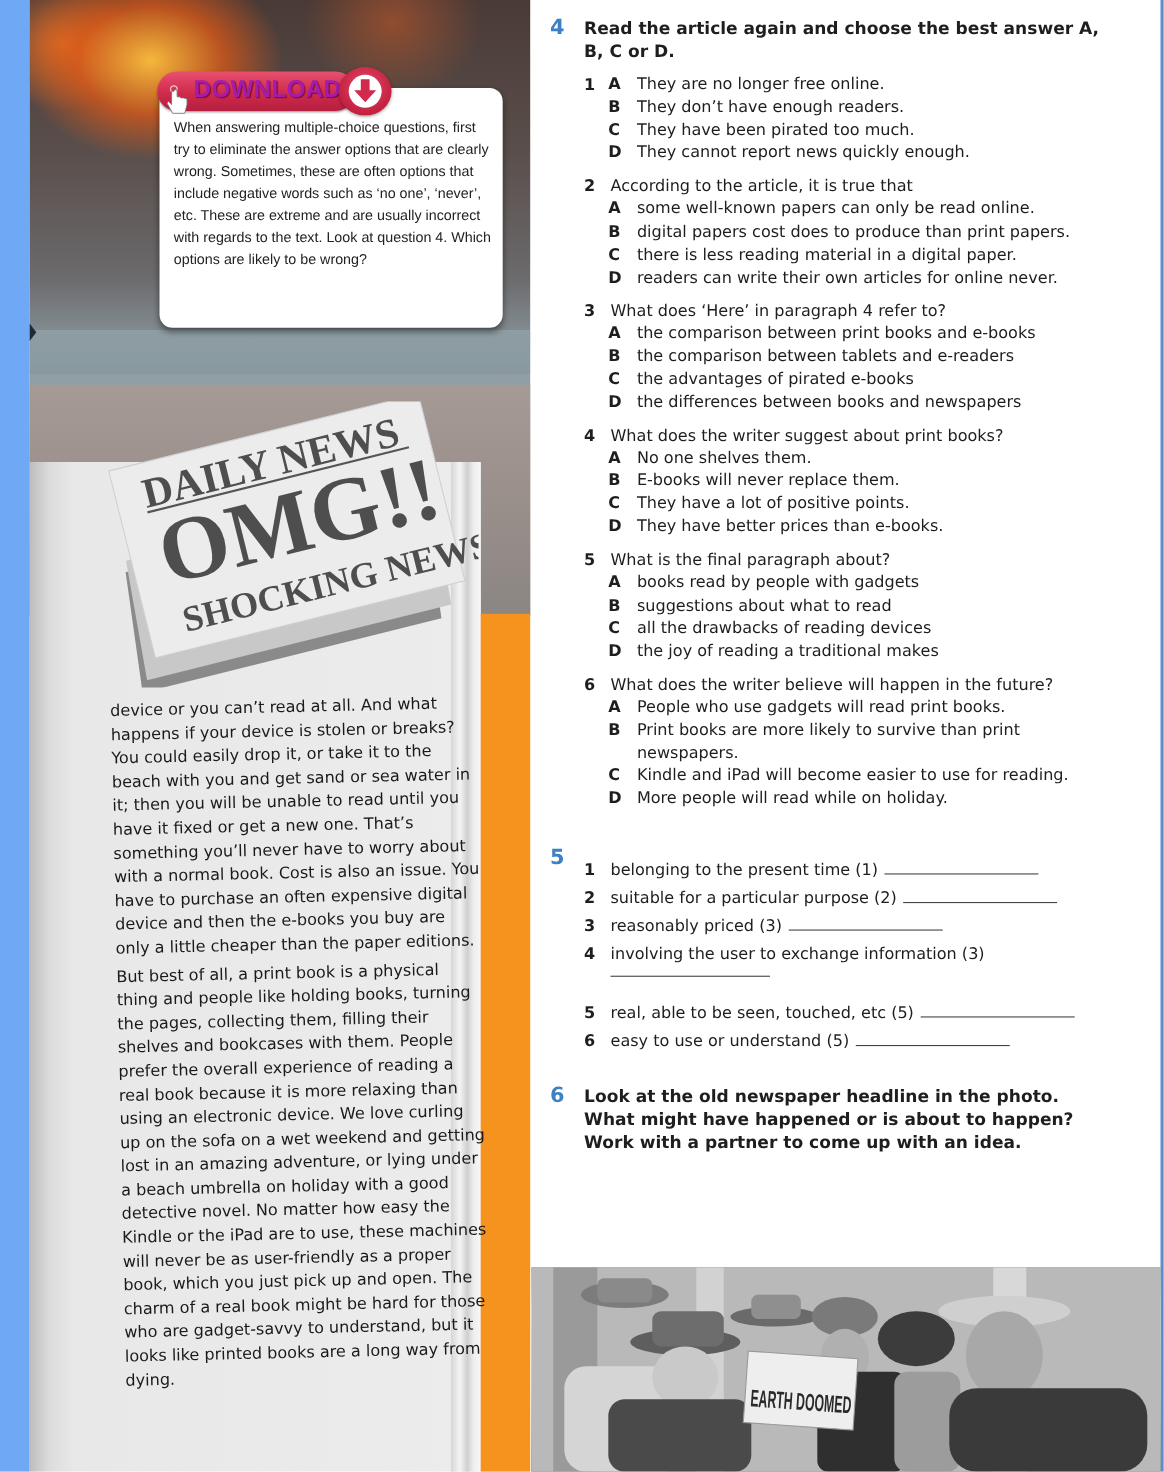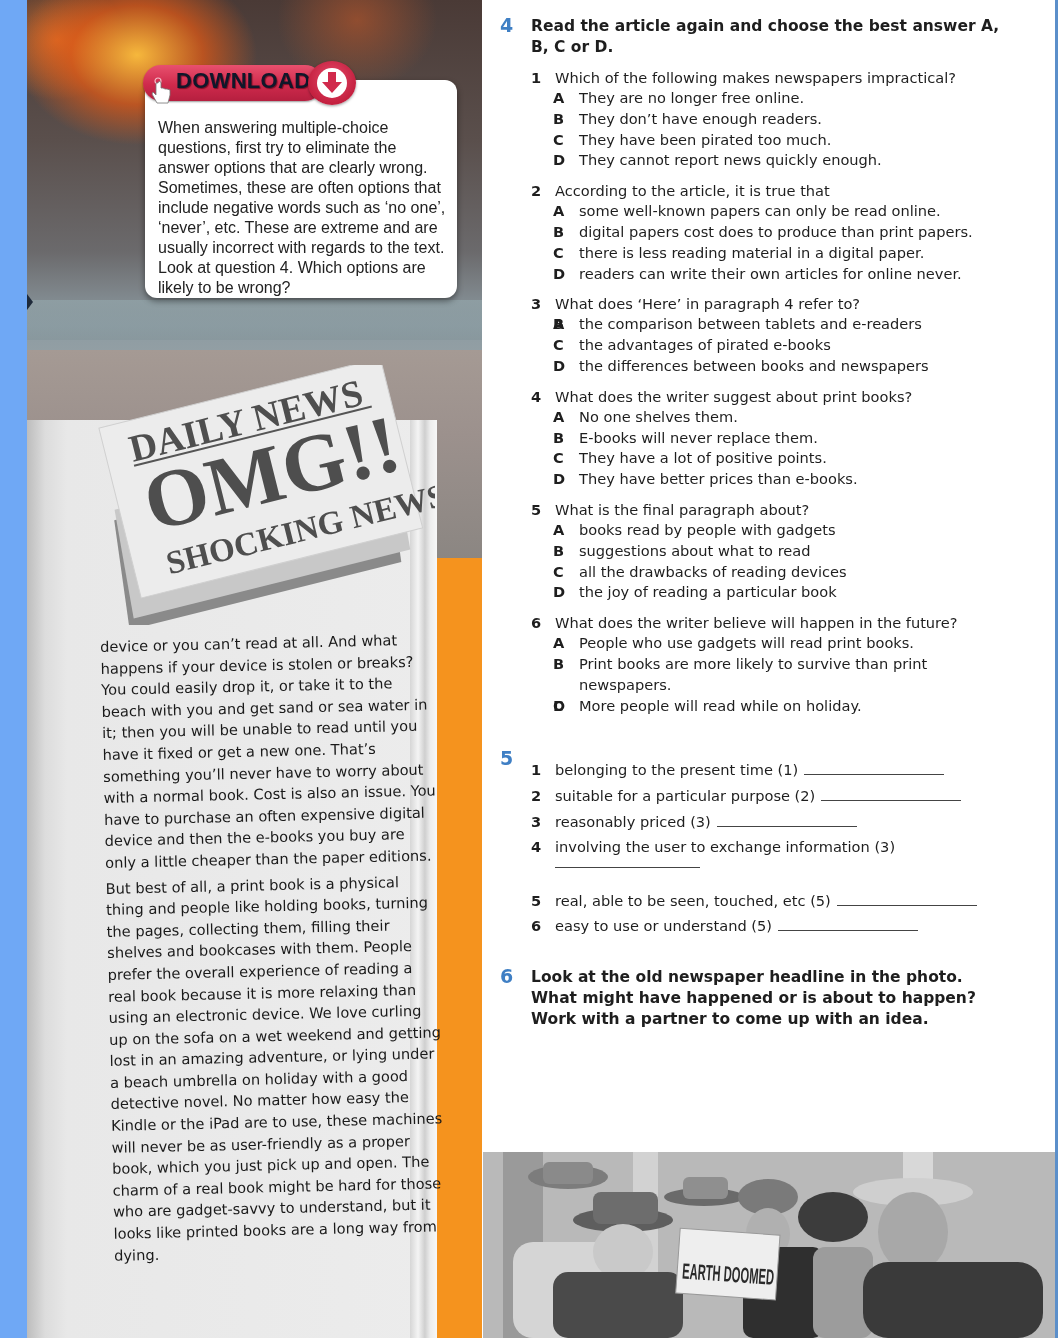--- a/index.html
+++ b/index.html
@@ -43,35 +43,35 @@
   }
   .orange-strip { position: absolute; left: 437px; top: 558px; width: 45px; height: 780px; background: #f5931e; }
 
   
   .tip-box {
     position: absolute; left: 145px; top: 80px; width: 312px; height: 218px;
     background: #ffffff; border-radius: 12px;
     box-shadow: 0 3px 6px rgba(0,0,0,0.45);
   }
   .tip-text {
-    position: absolute; left: 13px; top: 38px; width: 290px;
-    font-family: "Liberation Sans", sans-serif; font-size: 16px; line-height: 20px; color: #222;
+    position: absolute; left: 13px; top: 26px; width: 290px;
+    font-family: "Liberation Sans", sans-serif; font-size: 13px; line-height: 20px; color: #222;
   }
   .download-badge {
     position: absolute; left: 143px; top: 61px; width: 215px; height: 44px;
   }
   .download-pill {
     position: absolute; left: 0; top: 4px; width: 180px; height: 36px; border-radius: 18px;
     background: linear-gradient(180deg, #e8506e 0%, #cf2a4c 55%, #b51f3f 100%);
     box-shadow: 0 1px 2px rgba(0,0,0,0.4);
   }
   .download-label {
     position: absolute; left: 33px; top: 7px;
     font-family: "Liberation Sans", sans-serif; font-weight: bold; font-size: 22px; letter-spacing: 0.3px;
-    color: #0f172a; text-shadow: 1px 1px 1px rgba(90,0,20,0.7);
+    color: #a21caf; text-shadow: 1px 1px 1px rgba(90,0,20,0.7);
   }
   .download-circle {
     position: absolute; left: 165px; top: 0; width: 48px; height: 44px; border-radius: 50%;
     background: radial-gradient(circle at 50% 40%, #e54a6a, #c4203f 70%, #a8193a);
     box-shadow: 0 1px 3px rgba(0,0,0,0.4);
   }
   .download-circle .inner {
     position: absolute; left: 9px; top: 7px; width: 30px; height: 30px; border-radius: 50%; background: #ffffff;
   }
   .download-circle svg { position: absolute; left: 0; top: 0; }
@@ -169,64 +169,64 @@
 </div>
 
 <div class="right-col">
 
   <div class="ex-head">
     <span class="ex-num">4</span>
     <span>Read the article again and choose the best answer A, B, C or D.</span>
   </div>
 
   <div>
-    <div class="question"><span class="q-num">1</span><span>Which of the following makes newspapers impractical?</span></div>
+    <div class="question"><span class="q-num">1</span></div>
     <div class="option"><span class="opt-letter">A</span><span>They are no longer free online.</span></div>
     <div class="option"><span class="opt-letter">B</span><span>They don’t have enough readers.</span></div>
     <div class="option"><span class="opt-letter">C</span><span>They have been pirated too much.</span></div>
     <div class="option"><span class="opt-letter">D</span><span>They cannot report news quickly enough.</span></div>
   </div>
 
   <div>
     <div class="question"><span class="q-num">2</span><span>According to the article, it is true that</span></div>
     <div class="option"><span class="opt-letter">A</span><span>some well-known papers can only be read online.</span></div>
     <div class="option"><span class="opt-letter">B</span><span>digital papers cost does to produce than print papers.</span></div>
     <div class="option"><span class="opt-letter">C</span><span>there is less reading material in a digital paper.</span></div>
     <div class="option"><span class="opt-letter">D</span><span>readers can write their own articles for online never.</span></div>
   </div>
 
   <div>
     <div class="question"><span class="q-num">3</span><span>What does ‘Here’ in paragraph 4 refer to?</span></div>
-    <div class="option"><span class="opt-letter">A</span></div>
+    <div class="option"><span class="opt-letter">A</span><span>the comparison between print books and e-books</span></div>
     <div class="option"><span class="opt-letter">B</span><span>the comparison between tablets and e-readers</span></div>
     <div class="option"><span class="opt-letter">C</span><span>the advantages of pirated e-books</span></div>
     <div class="option"><span class="opt-letter">D</span><span>the differences between books and newspapers</span></div>
   </div>
 
   <div>
     <div class="question"><span class="q-num">4</span><span>What does the writer suggest about print books?</span></div>
     <div class="option"><span class="opt-letter">A</span><span>No one shelves them.</span></div>
     <div class="option"><span class="opt-letter">B</span><span>E-books will never replace them.</span></div>
     <div class="option"><span class="opt-letter">C</span><span>They have a lot of positive points.</span></div>
     <div class="option"><span class="opt-letter">D</span><span>They have better prices than e-books.</span></div>
   </div>
 
   <div>
     <div class="question"><span class="q-num">5</span><span>What is the final paragraph about?</span></div>
     <div class="option"><span class="opt-letter">A</span><span>books read by people with gadgets</span></div>
     <div class="option"><span class="opt-letter">B</span><span>suggestions about what to read</span></div>
     <div class="option"><span class="opt-letter">C</span><span>all the drawbacks of reading devices</span></div>
-    <div class="option"><span class="opt-letter">D</span><span>the joy of reading a particular book</span></div>
+    <div class="option"><span class="opt-letter">D</span><span>the joy of reading a traditional makes</span></div>
   </div>
 
   <div>
     <div class="question"><span class="q-num">6</span><span>What does the writer believe will happen in the future?</span></div>
     <div class="option"><span class="opt-letter">A</span><span>People who use gadgets will read print books.</span></div>
     <div class="option" style="padding-right:60px"><span class="opt-letter">B</span><span>Print books are more likely to survive than print newspapers.</span></div>
-    <div class="option"><span class="opt-letter">C</span></div>
+    <div class="option"><span class="opt-letter">C</span><span>Kindle and iPad will become easier to use for reading.</span></div>
     <div class="option"><span class="opt-letter">D</span><span>More people will read while on holiday.</span></div>
   </div>
 
   <div class="ex-head" style="margin-top:33px">
     <span class="ex-num">5</span>
   </div>
   <div style="height:10px"></div>
   <div class="def"><span class="q-num">1</span><span>belonging to the present time (1)</span><span class="blank" style="width:140px"></span></div>
   <div class="def"><span class="q-num">2</span><span>suitable for a particular purpose (2)</span><span class="blank" style="width:140px"></span></div>
   <div class="def"><span class="q-num">3</span><span>reasonably priced (3)</span><span class="blank" style="width:140px"></span></div>

